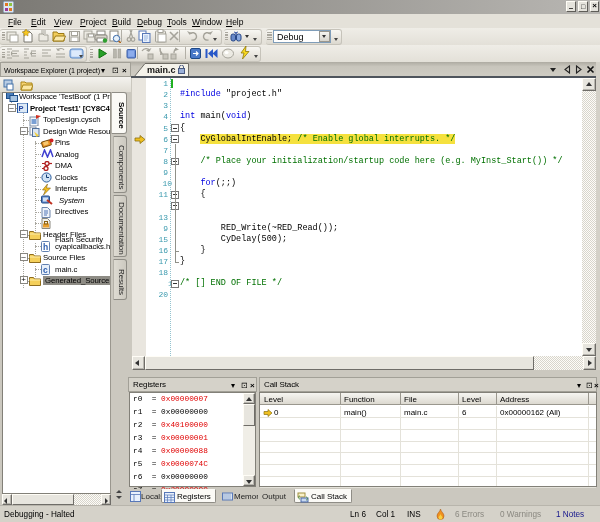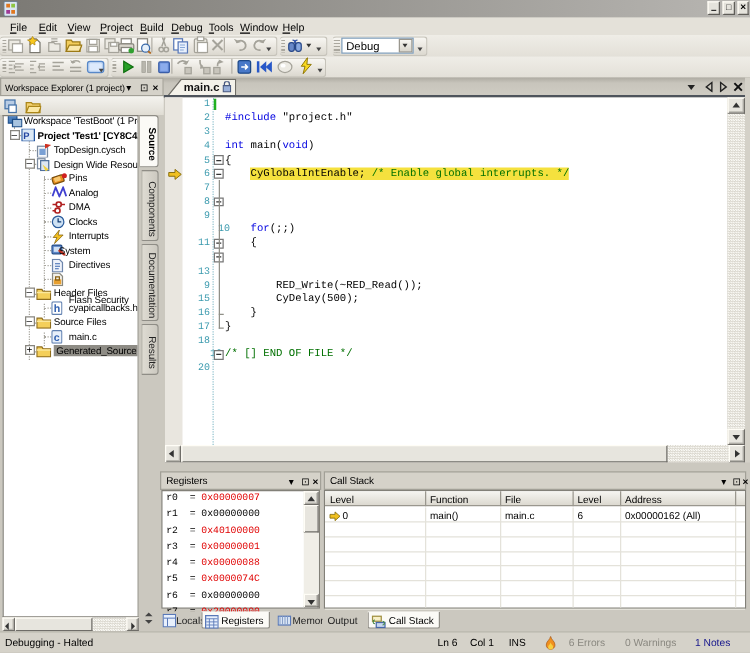--- a/index.html
+++ b/index.html
@@ -431,21 +431,21 @@
       </div>
       <div class="trow" style="left: 52px; top: 91px;">Interrupts</div>
       <div class="doth" style="left: 32px; top: 107px; width: 6px;"></div>
       <div class="ticn" style="left: 38px; top: 102px;">
         <svg width="12" height="10" viewBox="0 0 12 10">
           <rect x="0.5" y="1" width="8" height="7" rx="1" fill="#5c86c8" stroke="#274f88"></rect>
           <rect x="2" y="2.5" width="5" height="4" fill="#cfe0f4"></rect>
           <path d="M6 5 L11 9" stroke="#c03020" stroke-width="2"></path>
         </svg>
       </div>
-      <div class="trow" style="left: 44px; top: 102.5px;">System</div>
+      <div class="trow" style="left: 56px; top: 102.5px; font-style: italic;">System</div>
       <div class="doth" style="left: 32px; top: 118.5px; width: 6px;"></div>
       <div class="ticn" style="left: 38px; top: 113.5px;">
         <svg width="10" height="11" viewBox="0 0 10 11">
           <path d="M1 0.5 H6.5 L9 3 V10.5 H1 Z" fill="#eef2fa" stroke="#6e86ac"></path>
           <path d="M3 4 h4 M3 6 h4 M3 8 h3" stroke="#3c68b0" stroke-width="0.9"></path>
         </svg>
       </div>
       <div class="trow" style="left: 52px; top: 114px;">Directives</div>
       <div class="doth" style="left: 32px; top: 130px; width: 6px;"></div>
       <div class="ticn" style="left: 38px; top: 125px;">
@@ -541,24 +541,24 @@
 <div id="code" class="abs">
     <div class="cl" style="top: 0px;"><div class="ln" style="left: 0px;">1</div><div class="ct" style=""></div></div>
     <div class="cl" style="top: 11.13px;"><div class="ln" style="left: 0px;">2</div><div class="ct" style=""><span class="k">#include</span> "project.h"</div></div>
     <div class="cl" style="top: 22.26px;"><div class="ln" style="left: 0px;">3</div><div class="ct" style=""></div></div>
     <div class="cl" style="top: 33.39px;"><div class="ln" style="left: 0px;">4</div><div class="ct" style=""><span class="k">int</span> main(<span class="k">void</span>)</div></div>
     <div class="cl" style="top: 44.52px;"><div class="ln" style="left: 0px;">5</div><div class="ct" style="">{</div></div>
     <div class="fold" style="left: 39px; top: 46.32px;"></div>
     <div class="cl" style="top: 55.65px;"><div class="ln" style="left: 0px;">6</div><div class="ct" style="">    <span id="hl" style="background: rgb(245, 225, 62);">CyGlobalIntEnable; <span class="c">/* Enable global interrupts. */</span></span></div></div>
     <div class="fold" style="left: 39px; top: 57.45px;"></div>
     <div class="cl" style="top: 66.78px;"><div class="ln" style="left: 0px;">7</div><div class="ct" style=""></div></div>
-    <div class="cl" style="top: 77.91px;"><div class="ln" style="left: 0px;">8</div></div>
+    <div class="cl" style="top: 77.91px;"><div class="ln" style="left: 0px;">8</div><div class="ct" style="">    <span class="c">/* Place your initialization/startup code here (e.g. MyInst_Start()) */</span></div></div>
     <div class="fold" style="left: 39px; top: 79.71px;"></div>
     <div class="cl" style="top: 89.04px;"><div class="ln" style="left: 0px;">9</div><div class="ct" style=""></div></div>
-    <div class="cl" style="top: 100.17px;"><div class="ln" style="left: 16px;">10</div><div class="ct" style="">    <span class="k">for</span>(;;)</div></div>
+    <div class="cl" style="top: 100.17px;"><div class="ln" style="left: 4px;">10</div><div class="ct" style="">    <span class="k">for</span>(;;)</div></div>
     <div class="cl" style="top: 111.3px;"><div class="ln" style="left: 0px;">11</div><div class="ct" style="">    {</div></div>
     <div class="fold" style="left: 39px; top: 113.1px;"></div>
     <div class="fold" style="left: 39px; top: 124.23px;"></div>
     <div class="cl" style="top: 133.56px;"><div class="ln" style="left: 0px;">13</div><div class="ct" style=""></div></div>
     <div class="cl" style="top: 144.69px;"><div class="ln" style="left: 0px;">9</div><div class="ct" style="">        RED_Write(~RED_Read());</div></div>
     <div class="cl" style="top: 155.82px;"><div class="ln" style="left: 0px;">15</div><div class="ct" style="">        CyDelay(500);</div></div>
     <div class="cl" style="top: 166.95px;"><div class="ln" style="left: 0px;">16</div><div class="ct" style="">    }</div></div>
     <div class="cl" style="top: 178.08px;"><div class="ln" style="left: 0px;">17</div><div class="ct" style="">}</div></div>
     <div class="cl" style="top: 189.21px;"><div class="ln" style="left: 0px;">18</div><div class="ct" style=""></div></div>
     <div class="cl" style="top: 200.34px;"><div class="ln" style="left: 0px; padding-left: 36px;">19</div><div class="ct" style=""><span class="c">/* [] END OF FILE */</span></div></div>

